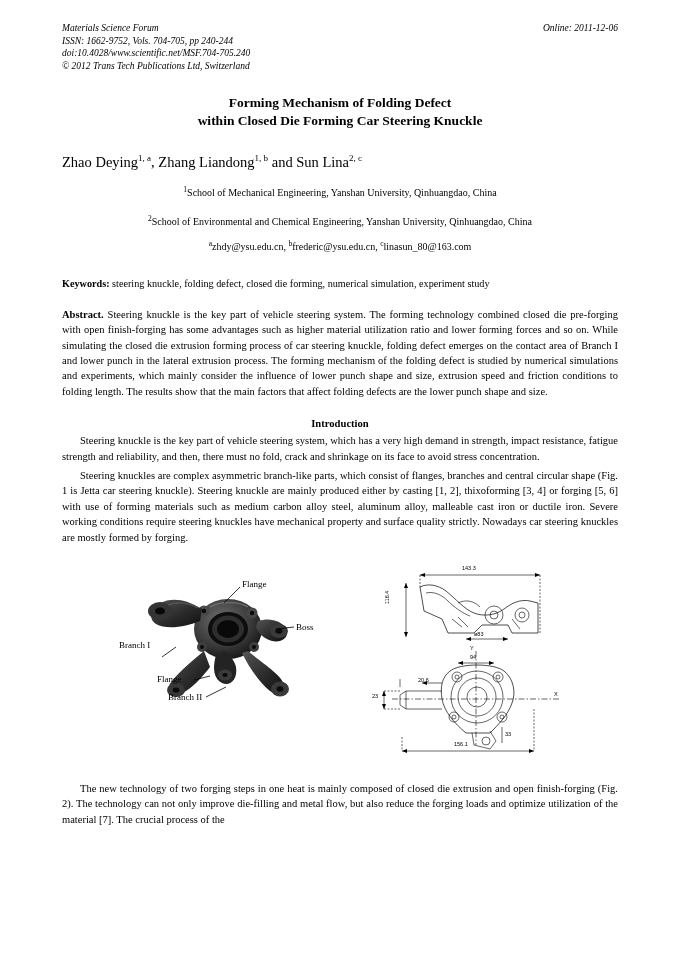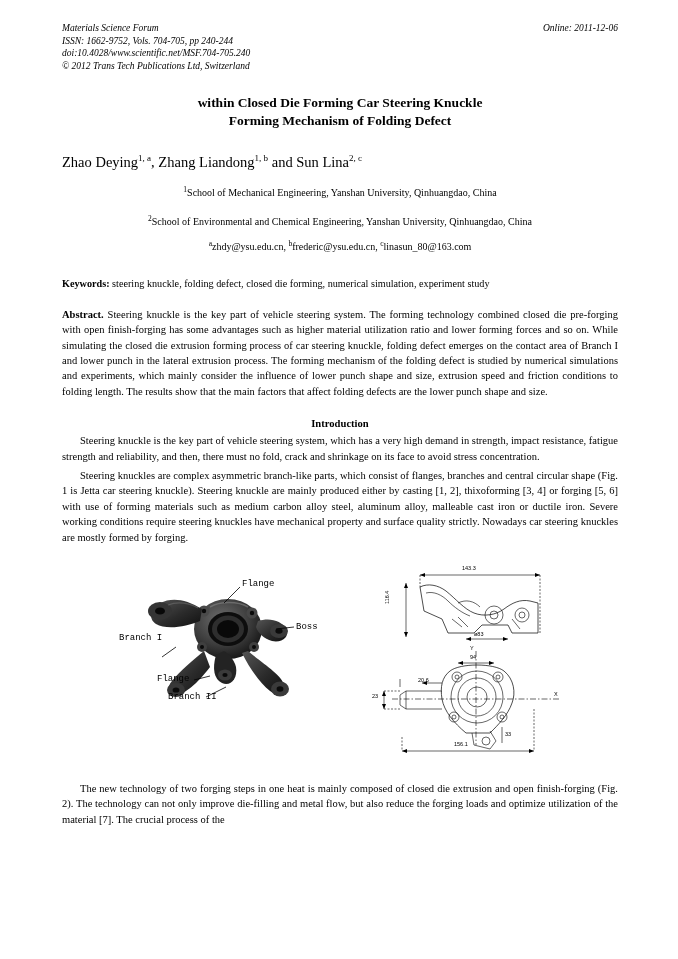--- a/index.html
+++ b/index.html
@@ -126,21 +126,21 @@
     position: absolute;
     left: 62px;
     top: 18px;
     width: 200px;
     height: 140px;
   }
   .photo-svg { display: block; }
   .photo-label {
     position: absolute;
     font-size: 9px;
-    font-family: Liberation Mono, monospace;
+    font-family: Liberation Serif, serif;
     white-space: nowrap;
   }
 
   
   .draw-wrap {
     position: absolute;
     left: 300px;
     top: 0px;
     width: 250px;
     height: 205px;
@@ -160,22 +160,22 @@
 
   <div class="header">
     <div class="header-line">Materials Science Forum</div>
     <div class="header-line">ISSN: 1662-9752, Vols. 704-705, pp 240-244</div>
     <div class="header-line">doi:10.4028/www.scientific.net/MSF.704-705.240</div>
     <div class="header-line">© 2012 Trans Tech Publications Ltd, Switzerland</div>
     <div class="header-right">Online: 2011-12-06</div>
   </div>
 
   <div class="title">
+    <div>Forming Mechanism of Folding Defect</div>
     <div>within Closed Die Forming Car Steering Knuckle</div>
-    <div>Forming Mechanism of Folding Defect</div>
   </div>
 
   <div class="authors">
     <span>Zhao Deying</span><sup>1, a</sup><span>, </span><span>Zhang Liandong</span><sup>1, b</sup><span> and </span><span>Sun Lina</span><sup>2, c</sup>
   </div>
 
   <div class="affil">
     <sup>1</sup><span>School of Mechanical Engineering, Yanshan University, Qinhuangdao, China</span>
   </div>
   <div class="affil">
@@ -255,21 +255,21 @@
 
       <svg width="200" height="140" style="position:absolute;left:0;top:0;">
         <line x1="116" y1="10" x2="100" y2="26" stroke="#000" stroke-width="0.8"></line>
         <line x1="170" y1="50" x2="152" y2="52" stroke="#000" stroke-width="0.8"></line>
         <line x1="38" y1="80" x2="52" y2="70" stroke="#000" stroke-width="0.8"></line>
         <line x1="70" y1="103" x2="86" y2="99" stroke="#000" stroke-width="0.8"></line>
         <line x1="82" y1="120" x2="102" y2="110" stroke="#000" stroke-width="0.8"></line>
       </svg>
       <div class="photo-label" style="left:118px; top:2px;">Flange</div>
       <div class="photo-label" style="left:172px; top:45px;">Boss</div>
-      <div class="photo-label" style="left:-5px; top:56px;">Branch I</div>
+      <div class="photo-label" style="left:-5px; top:63px;">Branch I</div>
       <div class="photo-label" style="left:33px; top:97px;">Flange</div>
       <div class="photo-label" style="left:44px; top:115px;">Branch II</div>
     </div>
 
     <div class="draw-wrap">
       <svg width="230" height="200" viewBox="0 0 230 200" xmlns="http://www.w3.org/2000/svg">
         <g stroke="#000" fill="none" stroke-width="0.6">
 
           <line x1="58" y1="16" x2="178" y2="16"></line>
           <path d="M58 16 l5 -2 v4 z" fill="#000" stroke="none"></path>

